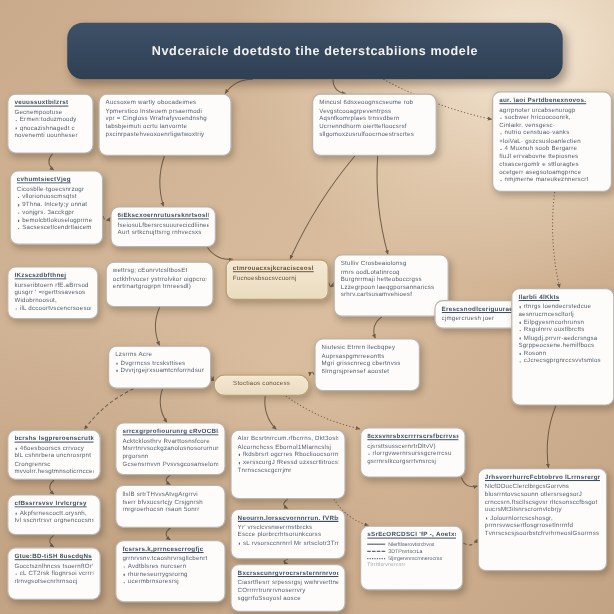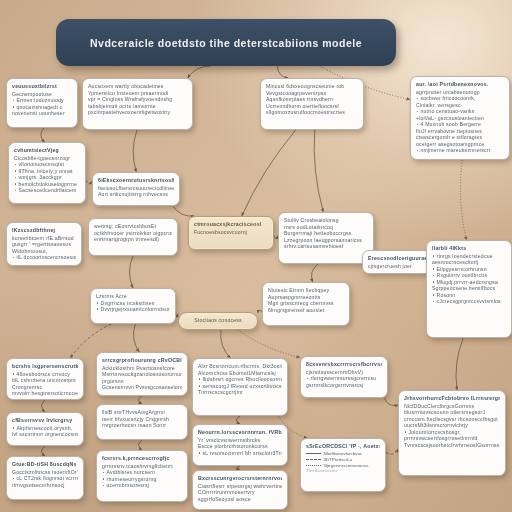--- a/index.html
+++ b/index.html
@@ -54,21 +54,21 @@
   .ln.b{padding-left:4.5px;position:relative;}
   .ln.b::before{
     content:"";position:absolute;left:.6px;top:2.4px;
     width:1.7px;height:1.7px;border-radius:50%;background:#5b6876;
   }
   .ln.c{text-align:center;}
   .ln.tiny{font-size:4.2px;line-height:5.3px;opacity:.6;}
 
   
   #banner{
-    position:absolute;left:56px;top:19px;width:340px;height:47px;
+    position:absolute;left:56px;top:19px;width:413px;height:47px;
     background:linear-gradient(180deg,#3e5168 0%,#35475c 55%,#2f4053 100%);
     border-radius:13px;
     box-shadow:3px 4px 7px rgba(60,40,25,.38);
     display:flex;align-items:center;justify-content:center;
   }
   #banner .t{
     font-size:10.5px;font-weight:bold;letter-spacing:.5px;
     color:#f3f1ee;filter:blur(.5px);white-space:nowrap;
   }
 

